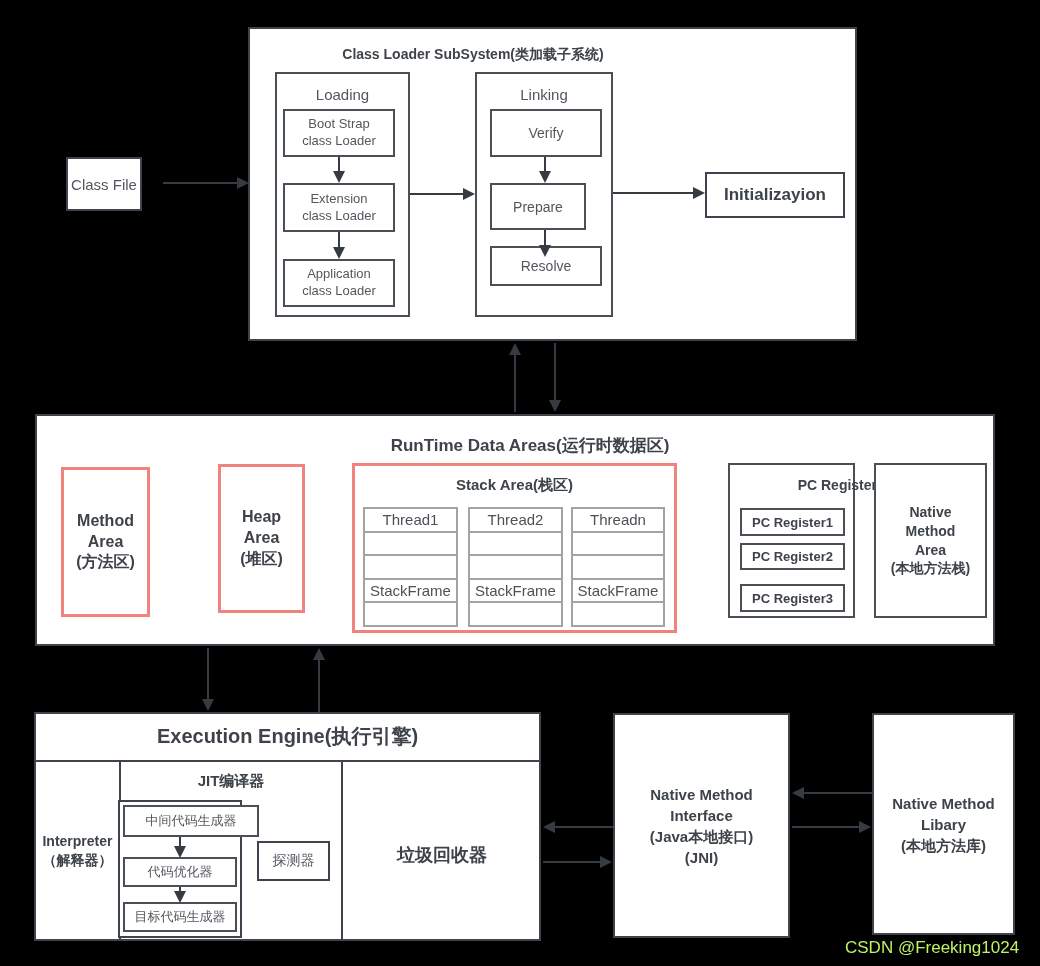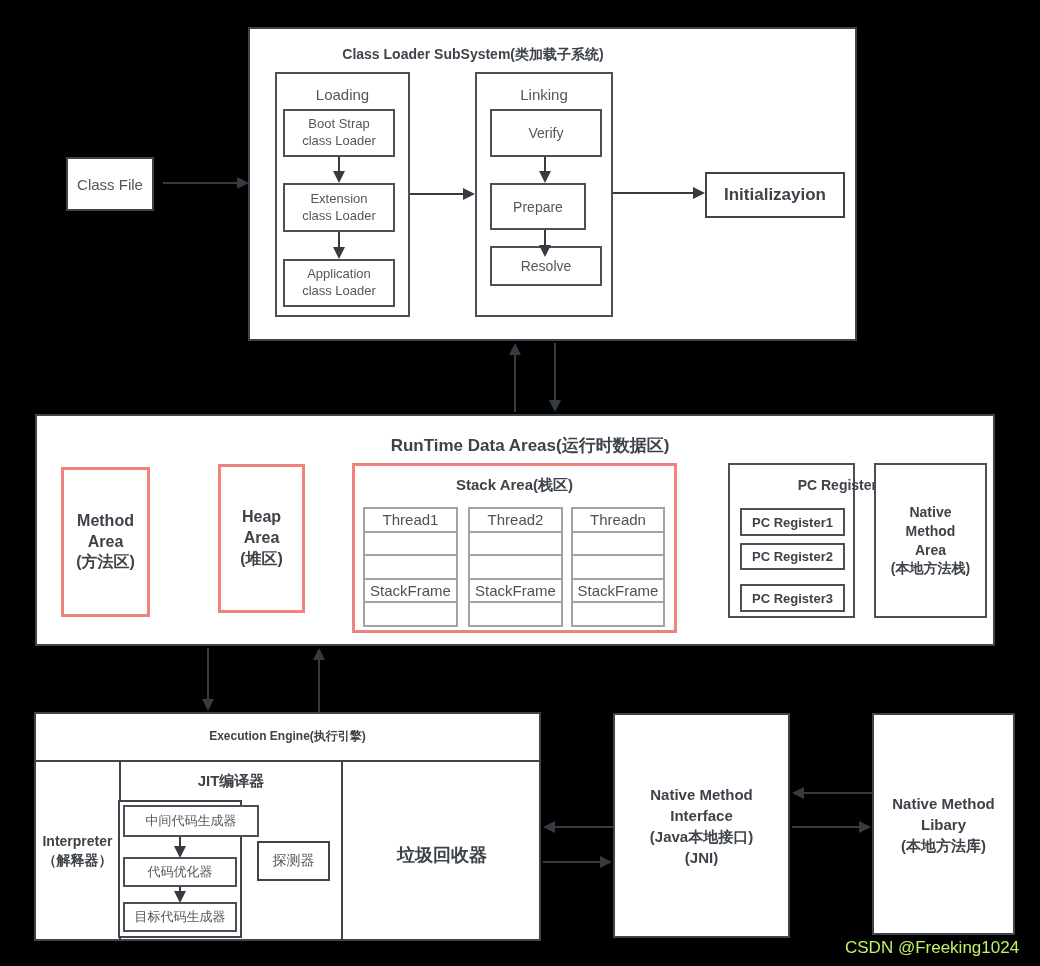--- a/index.html
+++ b/index.html
@@ -41,21 +41,21 @@
 class Loader</div>
   <div class="abs inner cc pre lbl" style="left:283px;top:259px;width:112px;height:48px;font-size:13px;line-height:1.3;">Application
 class Loader</div>
 
   <div class="abs inner" style="left:475px;top:72px;width:138px;height:245px;"></div>
   <div class="abs lbl" style="left:475px;top:86px;width:138px;text-align:center;font-size:15px;">Linking</div>
   <div class="abs inner cc lbl" style="left:490px;top:109px;width:112px;height:48px;font-size:14px;">Verify</div>
   <div class="abs inner cc lbl" style="left:490px;top:183px;width:96px;height:47px;font-size:14px;">Prepare</div>
   <div class="abs inner cc lbl" style="left:490px;top:246px;width:112px;height:40px;font-size:14px;">Resolve</div>
 
-  <div class="abs box cc lbl" style="left:66px;top:157px;width:88px;height:54px;font-size:15px;">Class File</div>
+  <div class="abs box cc lbl" style="left:66px;top:157px;width:76px;height:54px;font-size:15px;">Class File</div>
 
   <div class="abs box cc b" style="left:705px;top:172px;width:140px;height:46px;font-size:17px;">Initializayion</div>
 
   <div class="abs line" style="left:163px;top:182px;width:76px;height:2px;"></div>
   <div class="abs tri r" style="left:237px;top:177px;"></div>
   <div class="abs line" style="left:410px;top:193px;width:54px;height:2px;"></div>
   <div class="abs tri r" style="left:463px;top:188px;"></div>
   <div class="abs line" style="left:613px;top:192px;width:81px;height:2px;"></div>
   <div class="abs tri r" style="left:693px;top:187px;"></div>
   <div class="abs line" style="left:338px;top:157px;width:2px;height:16px;"></div>
@@ -117,21 +117,21 @@
 Method
 Area
 (本地方法栈)</div>
 
   <div class="abs line" style="left:207px;top:648px;width:2px;height:52px;"></div>
   <div class="abs tri d" style="left:202px;top:699px;"></div>
   <div class="abs tri u" style="left:313px;top:648px;"></div>
   <div class="abs line" style="left:318px;top:658px;width:2px;height:54px;"></div>
 
   <div class="abs box" style="left:34px;top:712px;width:507px;height:229px;"></div>
-  <div class="abs cc b" style="left:34px;top:712px;width:507px;height:48px;font-size:12px;">Execution Engine(执行引擎)</div>
+  <div class="abs cc b" style="left:34px;top:712px;width:507px;height:48px;font-size:20px;">Execution Engine(执行引擎)</div>
   <div class="abs" style="left:36px;top:760px;width:503px;height:2px;background:#3f444c;"></div>
   <div class="abs" style="left:119px;top:762px;width:2px;height:177px;background:#3f444c;"></div>
   <div class="abs" style="left:341px;top:762px;width:2px;height:177px;background:#3f444c;"></div>
 
   <div class="abs cc pre b" style="left:36px;top:825px;width:83px;height:52px;font-size:14px;line-height:1.35;">Interpreter
 （解释器）</div>
 
   <div class="abs b" style="left:121px;top:772px;width:220px;text-align:center;font-size:15px;">JIT编译器</div>
   <div class="abs box" style="left:118px;top:800px;width:124px;height:138px;"></div>
   <div class="abs inner cc lbl" style="left:123px;top:805px;width:136px;height:32px;font-size:13px;">中间代码生成器</div>

